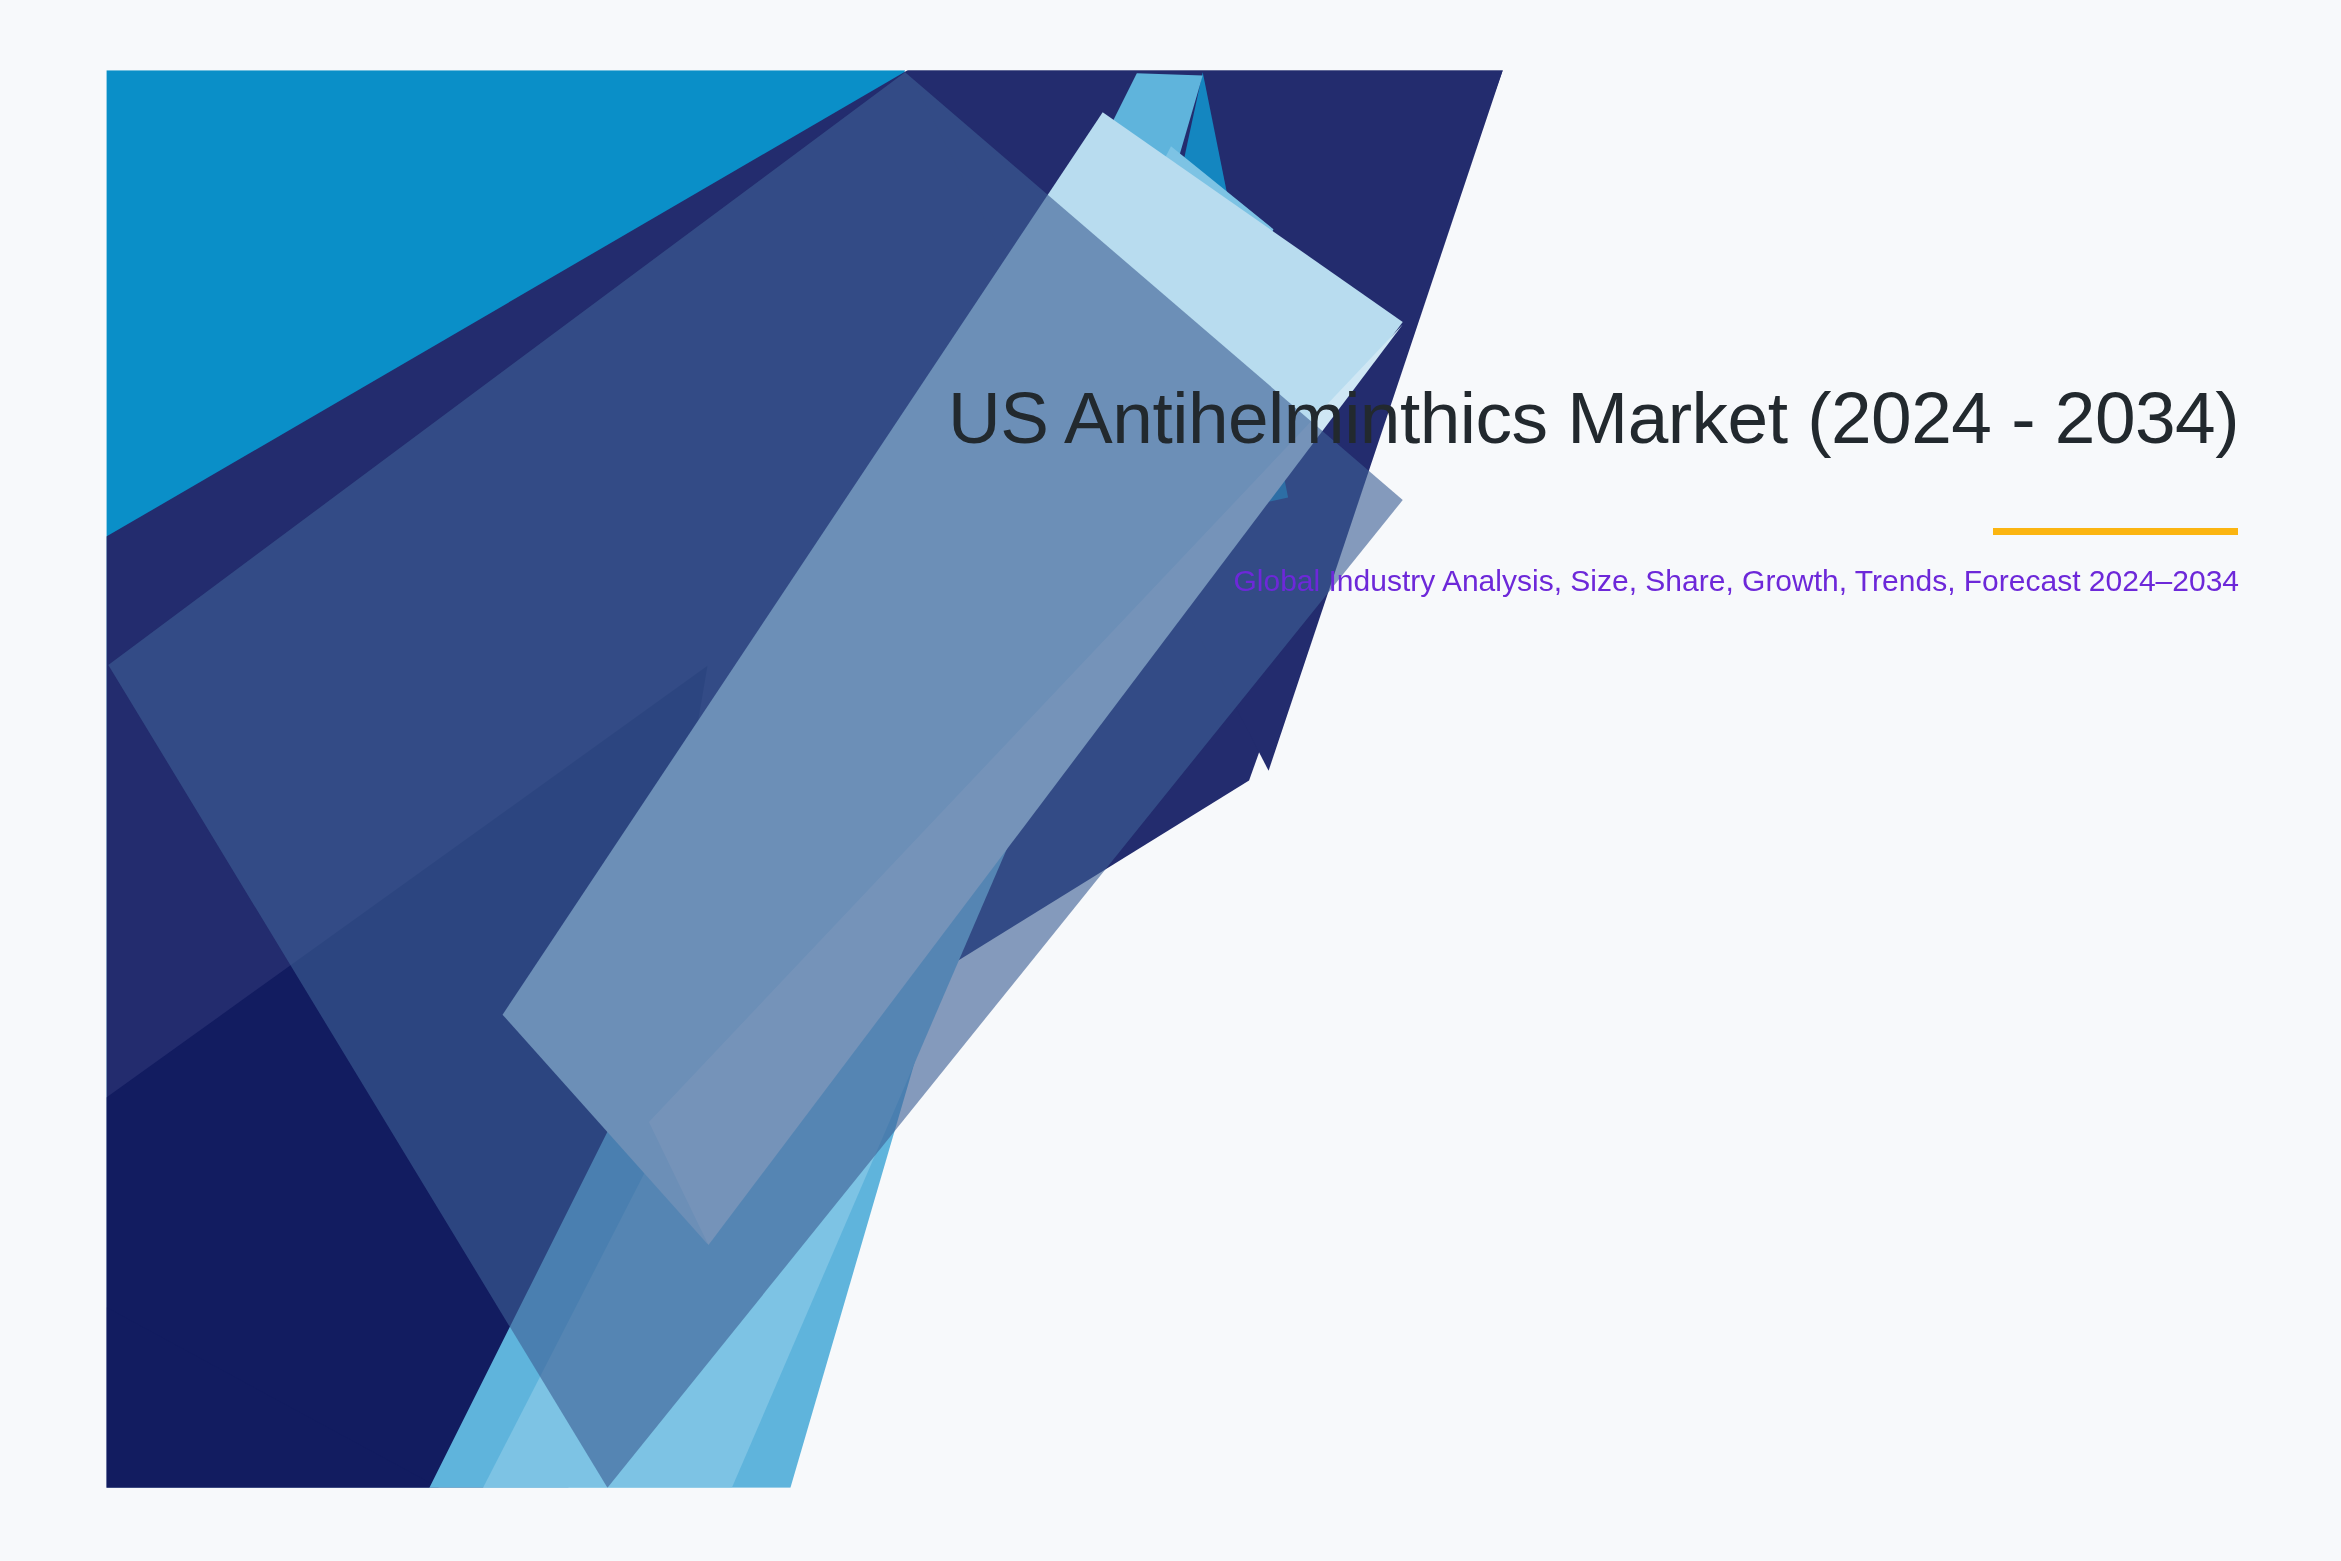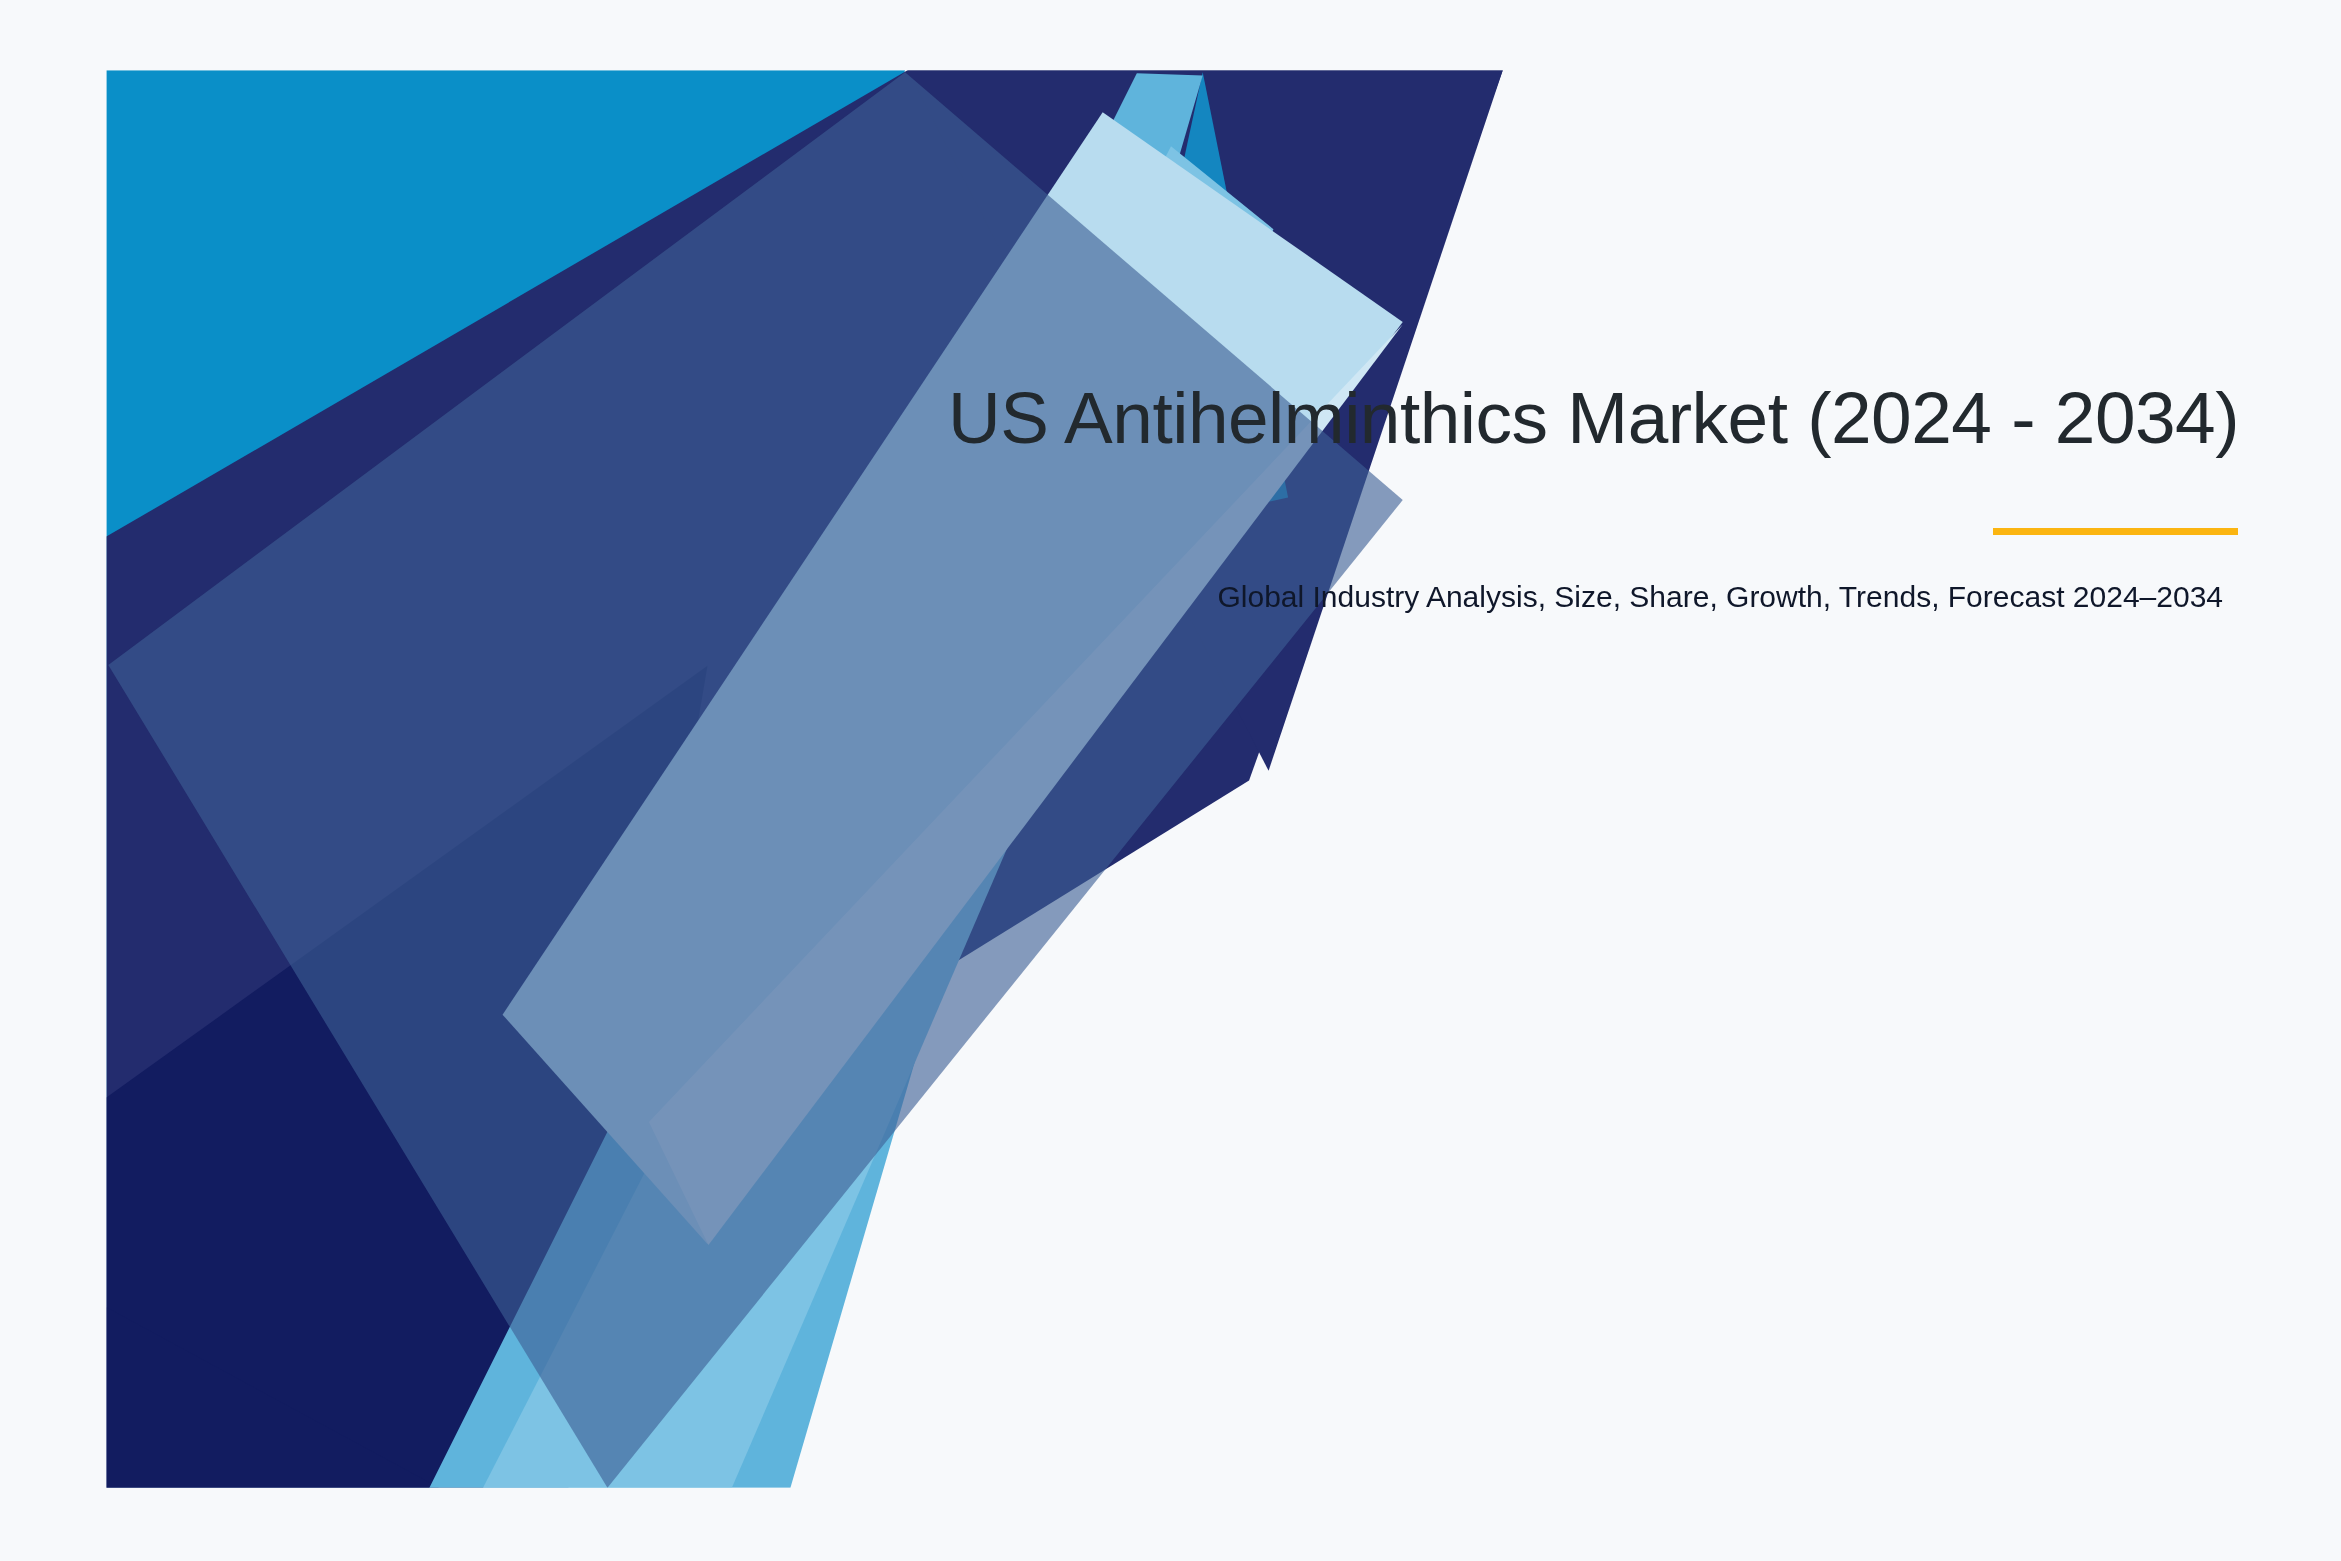--- a/index.html
+++ b/index.html
@@ -59,27 +59,27 @@
     position: absolute;
     left: 1993px;
     top: 528px;
     width: 245px;
     height: 6.8px;
     background: #fbb511;
     z-index: 4;
   }
 
   #report-subtitle {
-    margin: 16px;
+    margin: 0;
     padding-top: 96px;
     font-family: "Liberation Sans", sans-serif;
     font-weight: 400;
     font-size: 30px;
     line-height: 1.38;
-    color: #0f172a;
+    color: #6d28d9;
     text-align: right;
     position: relative;
     z-index: 3;
   }
 </style>
 </head>
 <body>
 
 <div id="cover">
 

